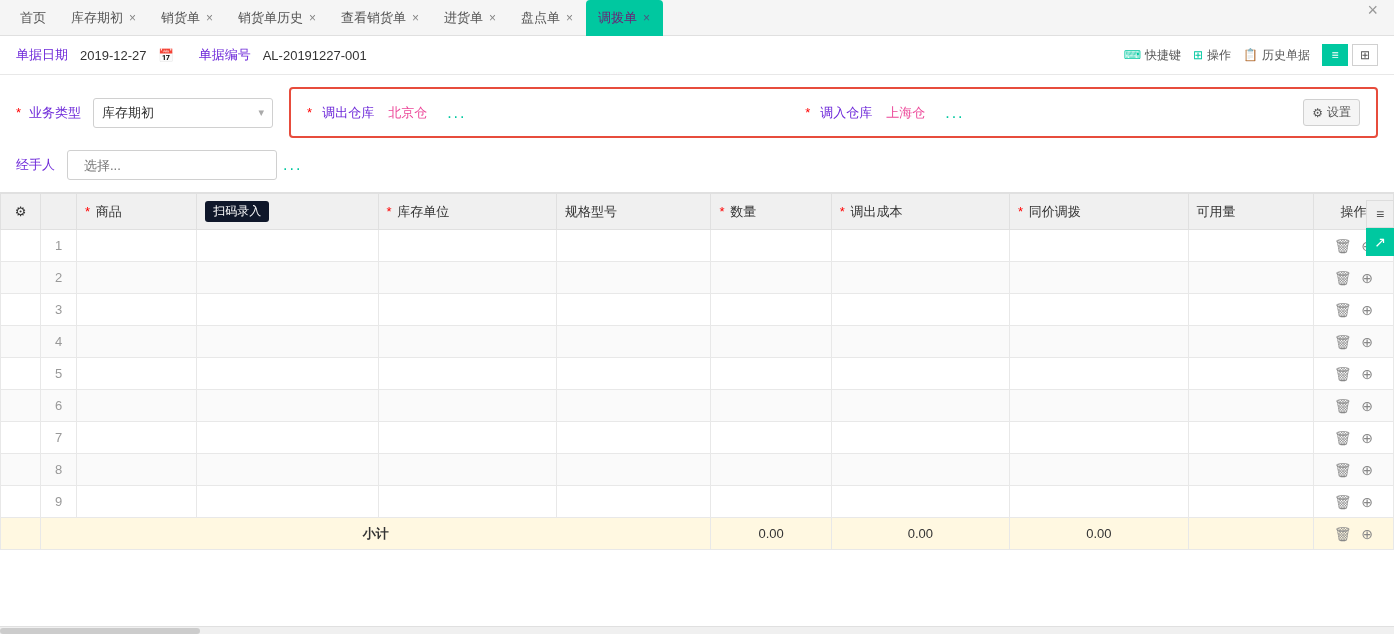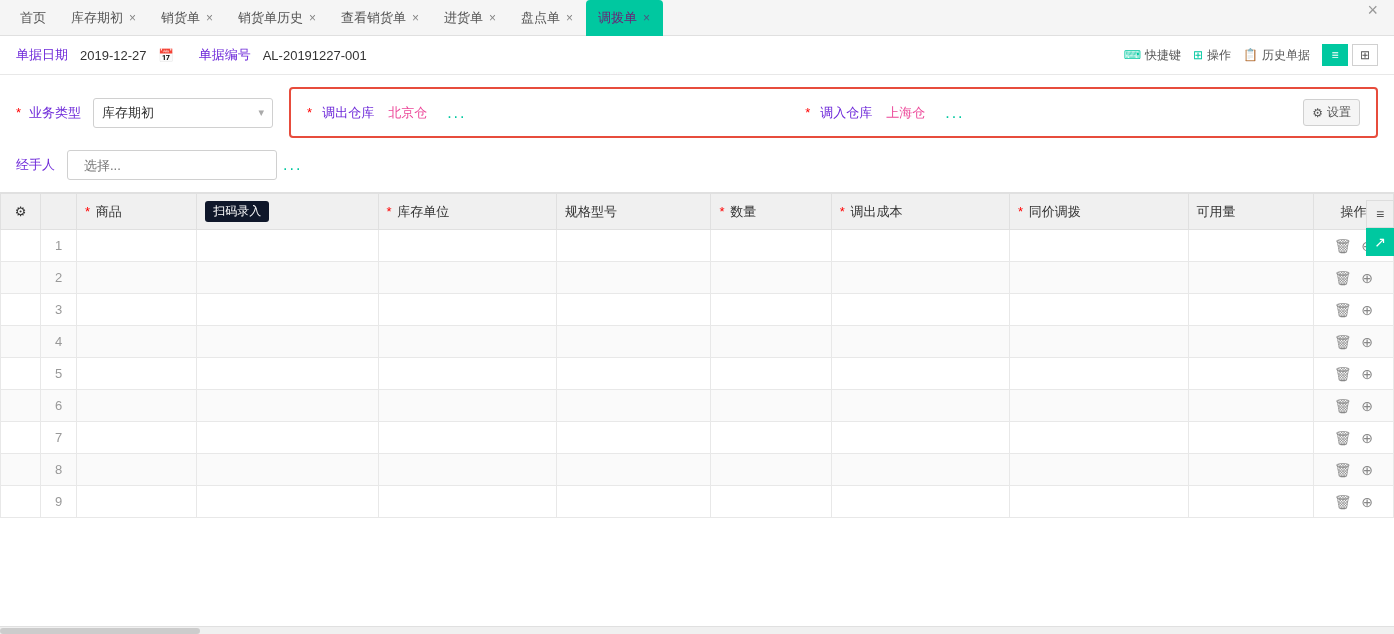--- a/index.html
+++ b/index.html
@@ -539,20 +539,32 @@
         <td></td>
         <td></td>
         <td></td>
         <td></td>
         <td></td>
         <td class="action-cell">
           <button class="icon-btn">🗑</button>
           <button class="icon-btn">⊕</button>
         </td>
       </tr>
+          <tr class="subtotal-row">
+    <td class="gear-cell"></td>
+    <td colspan="5" style="text-align:center;font-weight:bold;">小计</td>
+    <td style="text-align:center;">0.00</td>
+    <td style="text-align:center;">0.00</td>
+    <td style="text-align:center;">0.00</td>
+    <td></td>
+    <td class="action-cell">
+      <button class="icon-btn">🗑</button>
+      <button class="icon-btn">⊕</button>
+    </td>
+  </tr>
         </tbody>
     </table>
   </div>
 
   <div class="scrollbar-area">
     <div class="scrollbar-thumb"></div>
   </div>
 
 </div>
 

